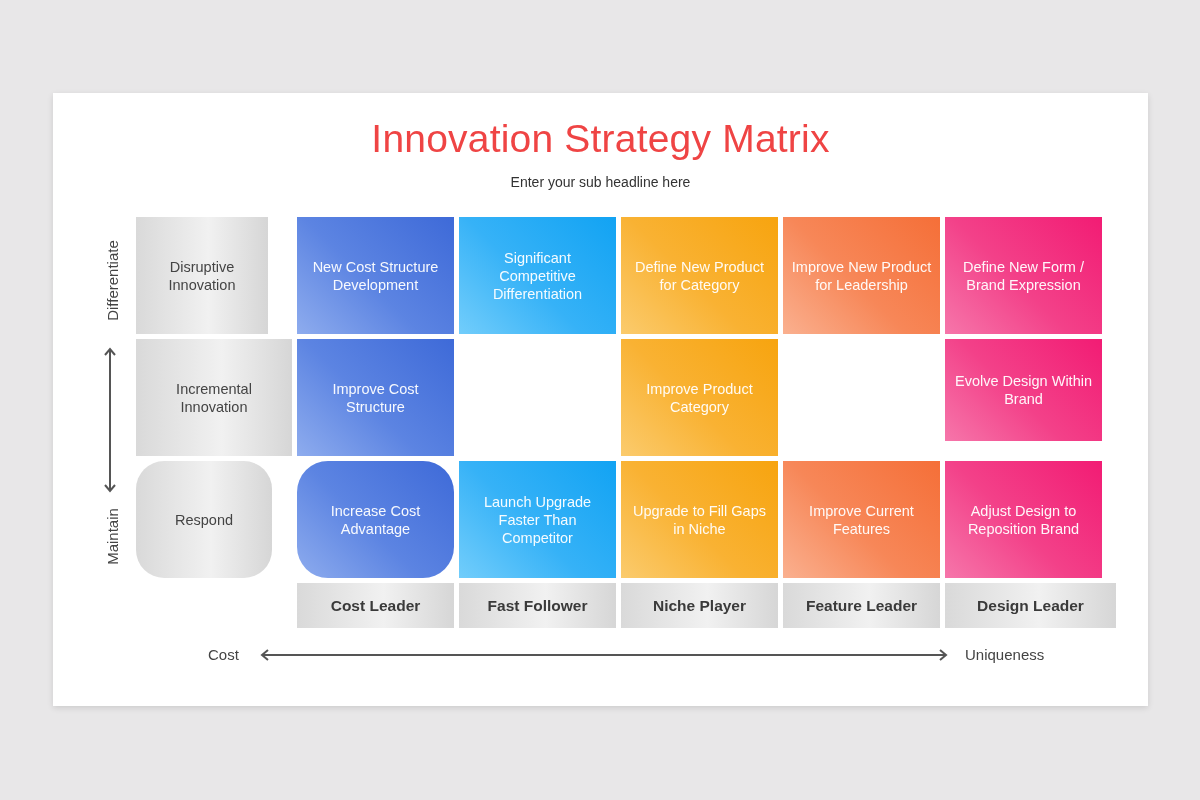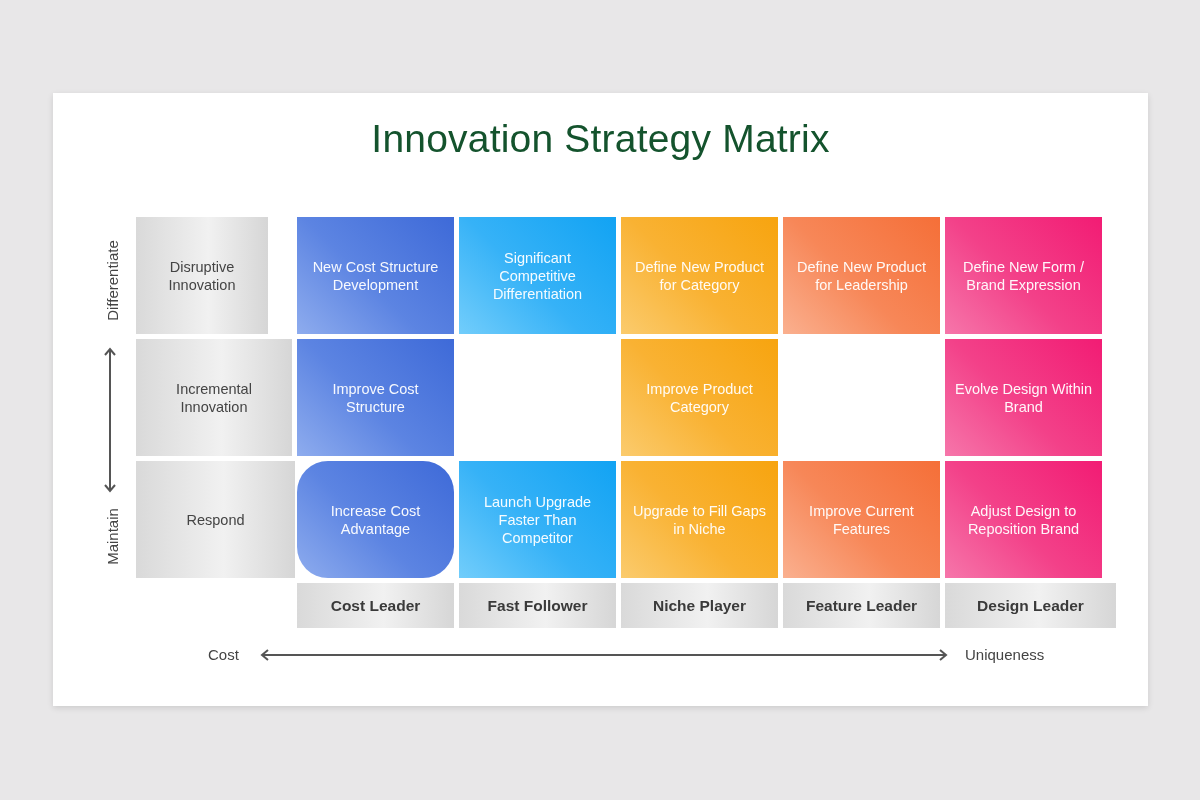--- a/index.html
+++ b/index.html
@@ -14,21 +14,21 @@
       left: 53px; top: 93px;
       width: 1095px; height: 613px;
       background: #ffffff;
       box-shadow: 0 2px 6px rgba(0,0,0,0.12);
     }
     .title {
       position: absolute;
       left: 0; right: 0; top: 24px;
       text-align: center;
       font-size: 39px;
-      color: #14532d;
+      color: #ef4444;
       font-weight: normal;
       letter-spacing: 0.2px;
     }
     .subtitle {
       position: absolute;
       left: 0; right: 0; top: 81px;
       text-align: center;
       font-size: 14px;
       color: #333333;
     }
@@ -69,42 +69,43 @@
       transform: rotate(-90deg);
       transform-origin: center center;
     }
     svg.arrow { position: absolute; overflow: visible; }
   </style>
 </head>
 <body>
 
 <div class="slide">
   <div class="title">Innovation Strategy Matrix</div>
+  <div class="subtitle">Enter your sub headline here</div>
 
   <div class="axis-text vtext" style="left: 14px; top: 179px; width: 90px; text-align:center;">Differentiate</div>
   <div class="axis-text vtext" style="left: 14px; top: 435px; width: 90px; text-align:center;">Maintain</div>
   <svg class="arrow" style="left: 50px; top: 254px;" width="14" height="146">
     <line x1="7" y1="2" x2="7" y2="144" stroke="#555" stroke-width="2"></line>
     <polyline points="2,8 7,2 12,8" fill="none" stroke="#555" stroke-width="2"></polyline>
     <polyline points="2,138 7,144 12,138" fill="none" stroke="#555" stroke-width="2"></polyline>
   </svg>
 
   <div class="cell rowlabel" style="left:83px; top:124px; width:132px; height:117px;">Disruptive Innovation</div>
   <div class="cell rowlabel" style="left:83px; top:246px; width:156px; height:117px;">Incremental Innovation</div>
-  <div class="cell rowlabel" style="left:83px; top:368px; width:159px; height:117px;">Respond</div>
+  <div class="cell rowlabel" style="left:83px; top:368px; width:136px; height:117px;border-radius:28px;">Respond</div>
 
   <div class="cell c-blue" style="left:244px; top:124px; width:157px; height:117px;">New Cost Structure Development</div>
   <div class="cell c-cyan" style="left:406px; top:124px; width:157px; height:117px;">Significant Competitive Differentiation</div>
   <div class="cell c-yellow" style="left:568px; top:124px; width:157px; height:117px;">Define New Product for Category</div>
-  <div class="cell c-orange" style="left:730px; top:124px; width:157px; height:117px;">Define New Product for Leadership</div>
+  <div class="cell c-orange" style="left:730px; top:124px; width:157px; height:117px;">Improve New Product for Leadership</div>
   <div class="cell c-pink" style="left:892px; top:124px; width:157px; height:117px;">Define New Form / Brand Expression</div>
 
   <div class="cell c-blue" style="left:244px; top:246px; width:157px; height:117px;">Improve Cost Structure</div>
   <div class="cell c-yellow" style="left:568px; top:246px; width:157px; height:117px;">Improve Product Category</div>
-  <div class="cell c-pink" style="left:892px; top:246px; width:157px; height:117px;">Evolve Design Within Brand</div>
+  <div class="cell c-pink" style="left:892px; top:246px; width:157px; height:102px;">Evolve Design Within Brand</div>
 
   <div class="cell c-blue" style="left:244px; top:368px; width:157px; height:117px;border-radius:31px;">Increase Cost Advantage</div>
   <div class="cell c-cyan" style="left:406px; top:368px; width:157px; height:117px;">Launch Upgrade Faster Than Competitor</div>
   <div class="cell c-yellow" style="left:568px; top:368px; width:157px; height:117px;">Upgrade to Fill Gaps in Niche</div>
   <div class="cell c-orange" style="left:730px; top:368px; width:157px; height:117px;">Improve Current Features</div>
   <div class="cell c-pink" style="left:892px; top:368px; width:157px; height:117px;">Adjust Design to Reposition Brand</div>
 
   <div class="cell collabel" style="left:244px; top:490px; width:157px; height:45px;">Cost Leader</div>
   <div class="cell collabel" style="left:406px; top:490px; width:157px; height:45px;">Fast Follower</div>
   <div class="cell collabel" style="left:568px; top:490px; width:157px; height:45px;">Niche Player</div>

